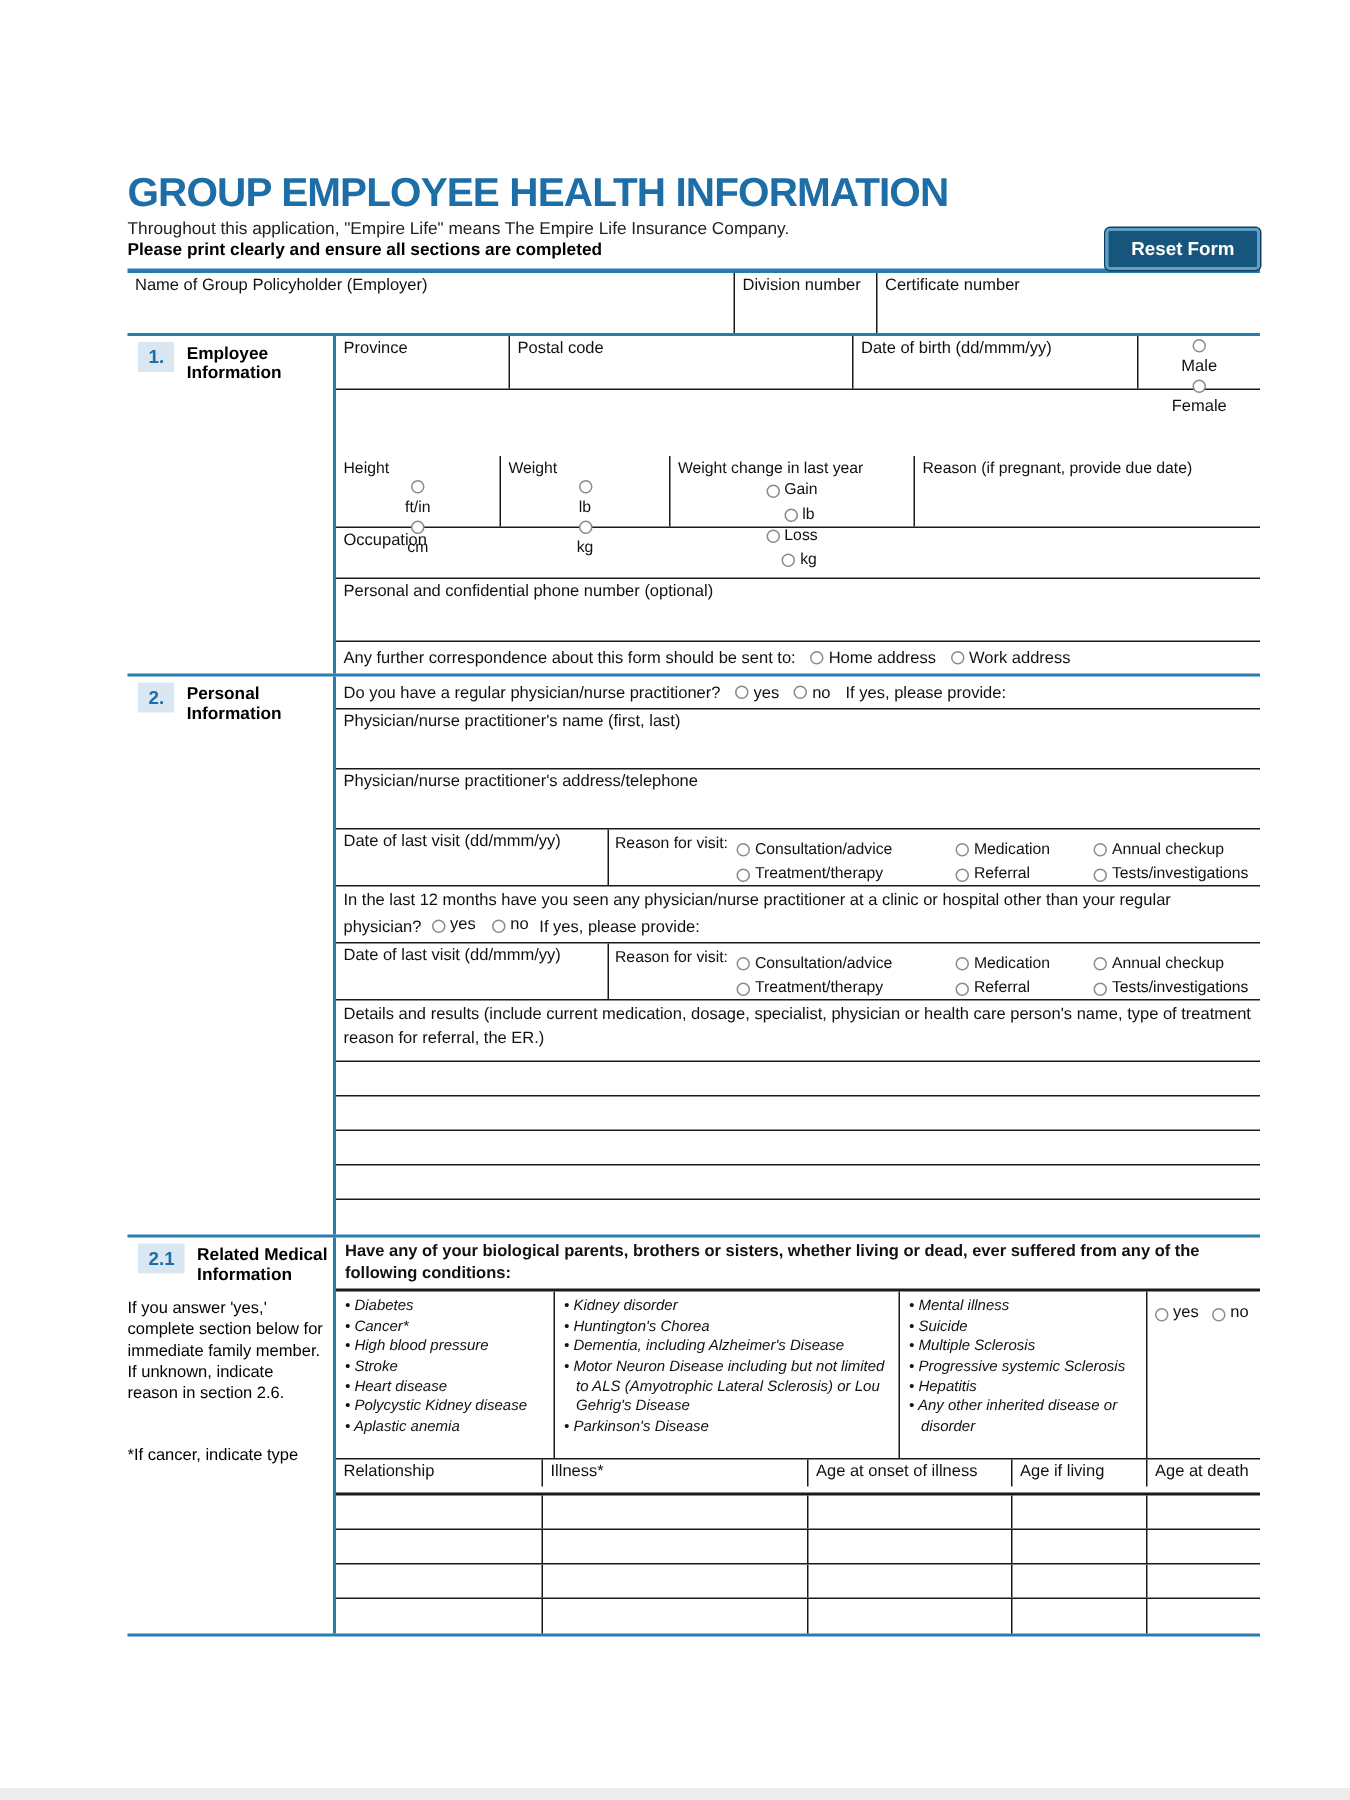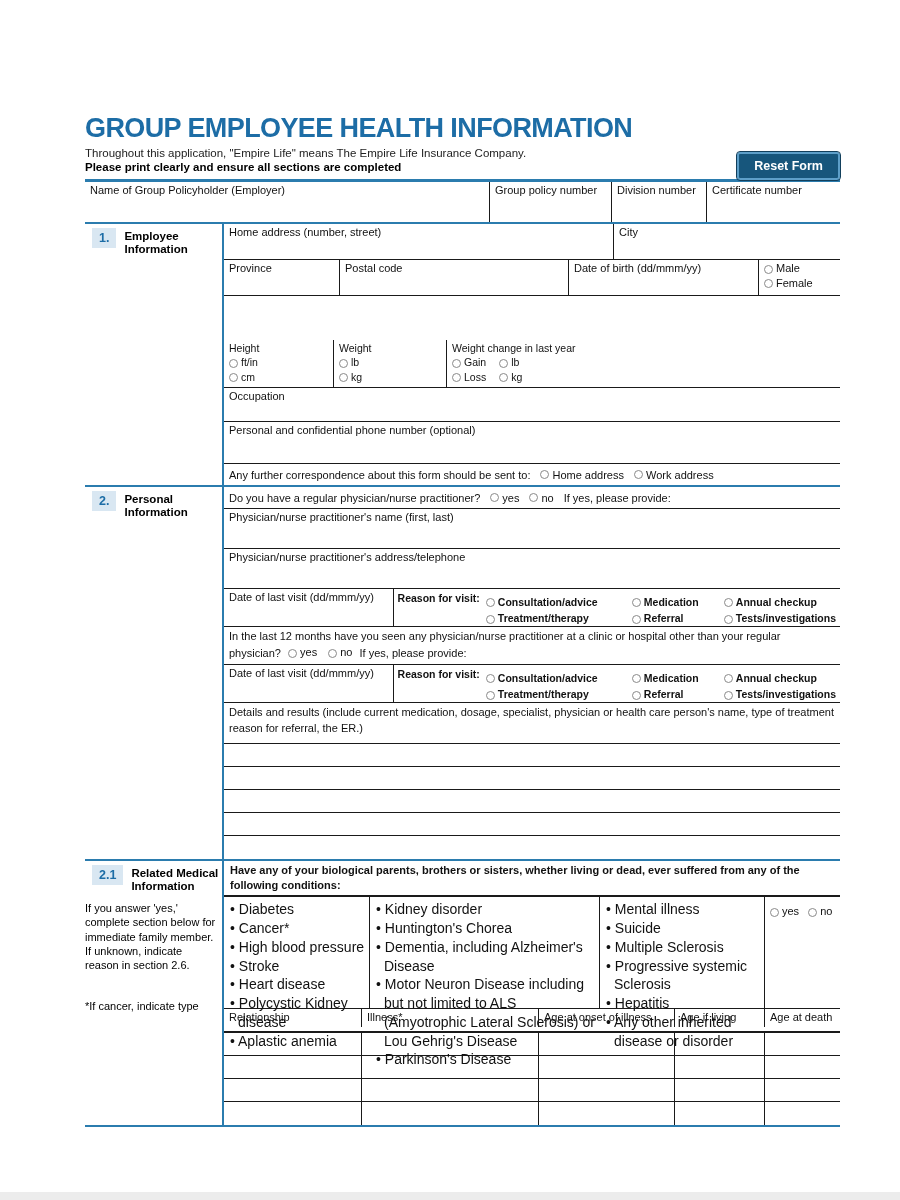--- a/index.html
+++ b/index.html
@@ -51,37 +51,37 @@
   .r-q{height:22px;align-items:center;}
   .r-physname{height:40px;}
   .r-physaddr{height:40px;}
   .r-visit{height:38px;}
   .r-last12{height:38px;}
   .r-details{height:41px;}
   .r-blank{height:23px;}
 
   .opt{white-space:nowrap;display:inline-flex;align-items:center;gap:3px;font-size:11px;}
   .radio{display:inline-block;width:9px;height:9px;border:1.2px solid #8a8a8a;border-radius:50%;background:#fff;flex:0 0 auto;}
-  .optline{display:flex;align-items:center;gap:3px;margin-top:1px;}
+  .optline{display:flex;align-items:center;gap:3px;margin-top:1px;flex-direction:column;}
 
   .inlineq{display:flex;align-items:center;gap:10px;padding:0 5px;font-size:11px;width:100%;}
   .wraptext{padding:2px 5px;font-size:11px;line-height:1.45;}
   .wraptext .opt{margin:0 4px;}
 
-  .rv{display:flex;gap:6px;padding:1px 4px;font-size:10.5px;font-weight:bold;}
+  .rv{display:flex;gap:6px;padding:1px 4px;font-size:10.5px;}
   .rv-label{white-space:nowrap;padding-top:2px;}
   .rv-grid{display:grid;grid-template-columns:142px 88px auto;row-gap:3px;column-gap:4px;padding-top:6px;}
   .rv-grid .opt{font-size:10.5px;}
 
   .small-label{font-size:10.5px;}
 
   
   .q21{border-bottom:2px solid var(--ink);padding:2px 6px;height:36px;font-size:11px;font-weight:bold;line-height:1.35;}
   .cond-row{display:flex;height:112px;border-bottom:1.4px solid var(--ink);}
-  .cond-cell{font-size:14px;line-height:1.34;padding:3px 3px 3px 6px;}
+  .cond-cell{font-size:10px;line-height:1.34;padding:3px 3px 3px 6px;font-style:italic;}
   .cond{padding-left:8px;text-indent:-8px;}
   .cond::before{content:"• ";}
   .yn-cell{padding-top:8px;font-size:11px;}
 
   .th-row{display:flex;height:24px;border-bottom:2px solid var(--ink);align-items:flex-start;}
   .t-row{display:flex;height:23px;border-bottom:1.4px solid var(--ink);}
   .t-row:last-child{border-bottom:none;}
 
   .note{margin-top:8px;line-height:1.3;color:#000;padding-right:4px;}
   .cancer-note{margin-top:26px;line-height:1.3;color:#000;}
@@ -105,40 +105,35 @@
   <div class="form">
 
     <div class="title">GROUP EMPLOYEE HEALTH INFORMATION</div>
     <div class="subtitle">Throughout this application, "Empire Life" means The Empire Life Insurance Company.</div>
     <div class="print-note">Please print clearly and ensure all sections are completed</div>
     <button class="reset-btn">Reset Form</button>
     <div class="toprule"></div>
 
     <div class="ph-row">
       <div class="cell w-ph-name">Name of Group Policyholder (Employer)</div>
-      <div class="cell w-ph-pol">Group policy number</div>
       <div class="cell w-ph-div">Division number</div>
       <div class="cell w-ph-cert">Certificate number</div>
     </div>
 
     <div class="section">
       <div class="label-col">
         <div class="label-head">
           <span class="secnum">1.</span>
           <span class="sectitle">
             <span>Employee</span><br>
             <span>Information</span>
           </span>
         </div>
       </div>
       <div class="content-col">
-        <div class="row r-homeaddr">
-          <div class="cell w-addr">Home address (number, street)</div>
-          <div class="cell w-city">City</div>
-        </div>
         <div class="row r-province">
           <div class="cell w-prov">Province</div>
           <div class="cell w-postal">Postal code</div>
           <div class="cell w-dob">Date of birth (dd/mmm/yy)</div>
           <div class="cell w-sex">
             <span class="optline">
                 <span class="radio"></span>
                 <span>Male</span>
               </span>
             <span class="optline">
@@ -186,20 +181,21 @@
               <span class="opt">
                   <span class="radio"></span>
                   <span class="small-label">Loss</span>
                 </span>
               <span class="opt" style="margin-left:10px;">
                   <span class="radio"></span>
                   <span class="small-label">kg</span>
                 </span>
             </div>
           </div>
+          <div class="cell w-reason small-label">Reason (if pregnant, provide due date)</div>
         </div>
         <div class="row r-occupation">
           <div class="cell w-yn">Occupation</div>
         </div>
         <div class="row r-phone">
           <div class="cell w-phone">Personal and confidential phone number (optional)</div>
         </div>
         <div class="row r-corresp">
           <div class="inlineq">
             <span>Any further correspondence about this form should be sent to:</span>

